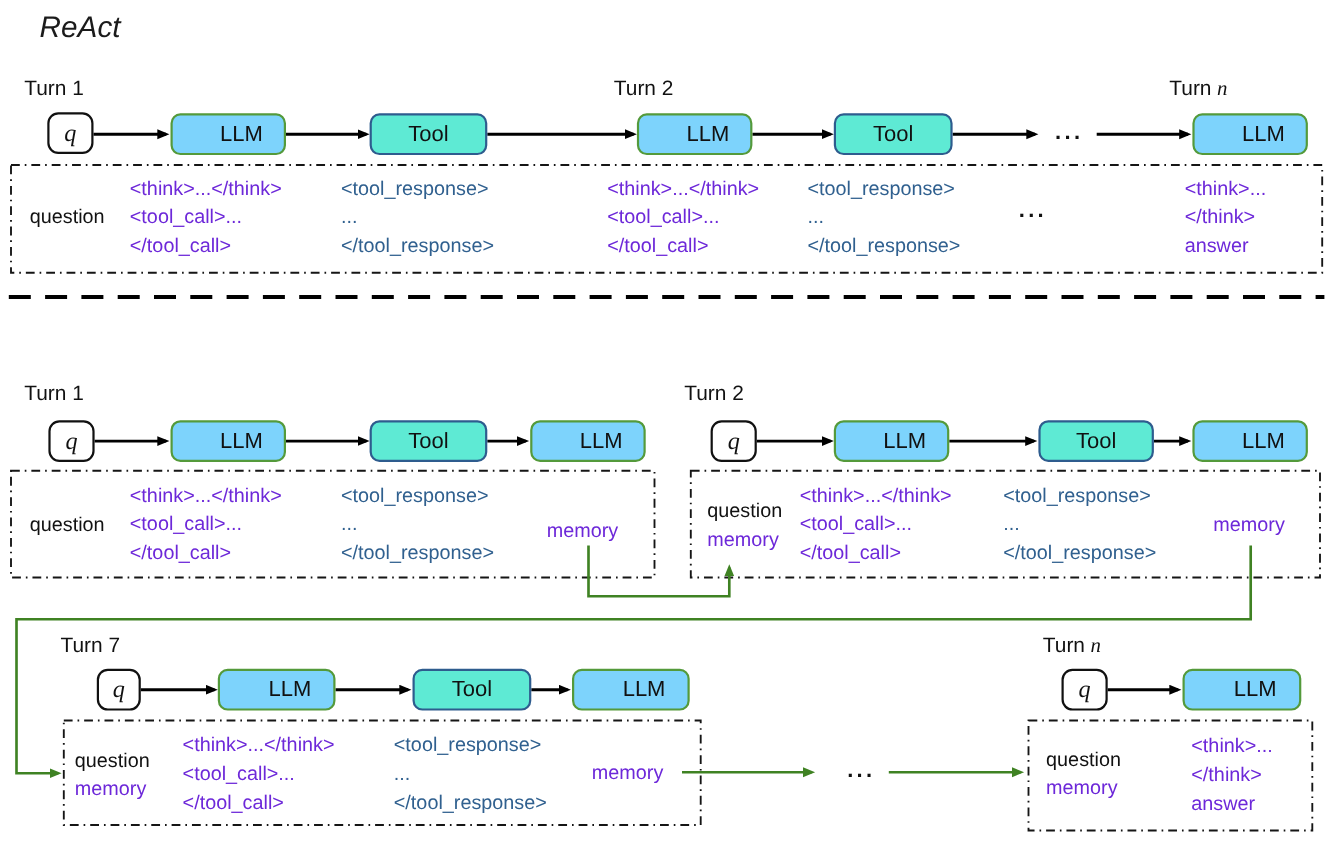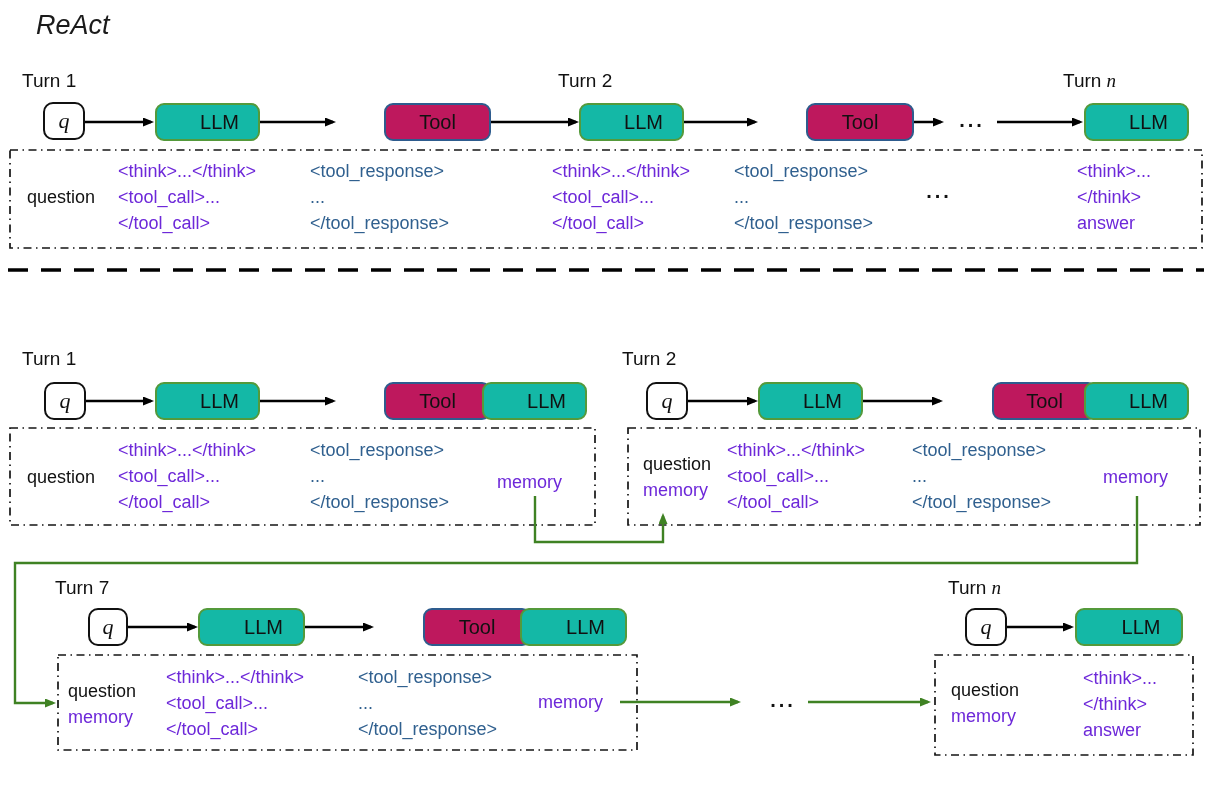--- a/index.html
+++ b/index.html
@@ -4,22 +4,22 @@
 <style>
   html,body{margin:0;padding:0;background:#ffffff;}
   .canvas{position:relative;width:1212px;height:786px;background:#ffffff;
           font-family:"Liberation Sans",sans-serif;color:#111;overflow:hidden;}
   .abs{position:absolute;}
   svg.overlay{position:absolute;left:0;top:0;width:1212px;height:786px;}
   .sec-title{font-size:27px;font-style:italic;font-weight:500;color:#1b1b1b;white-space:nowrap;}
   .turn{font-size:19px;color:#111;white-space:nowrap;}
   .node{position:absolute;display:flex;align-items:center;justify-content:center;
         font-size:20px;color:#111;border:2px solid #000;border-radius:9px;box-sizing:border-box;white-space:nowrap;}
-  .node.llm{background:#14b8a6;border-color:#549a3b;padding-left:24px;}
-  .node.tool{background:#be185d;border-color:#2e5c8e;margin-left:48px;}
+  .node.llm{background:#7dd3fc;border-color:#549a3b;padding-left:24px;}
+  .node.tool{background:#5eead4;border-color:#2e5c8e;}
   .node.q{background:#ffffff;border-color:#111;border-radius:10px;
           font-family:"Liberation Serif","DejaVu Serif",serif;font-style:italic;font-size:22px;}
   .col{position:absolute;font-size:18px;line-height:26px;white-space:nowrap;}
   .g{color:#6d28d9;}
   .b{color:#30608f;}
   .k{color:#111;}
   .dots{position:absolute;font-size:20px;font-weight:bold;letter-spacing:3px;color:#111;
         text-align:center;width:44px;white-space:nowrap;}
   .mvar{font-family:"Liberation Serif","DejaVu Serif",serif;font-style:italic;margin-left:5px;}
 </style>

